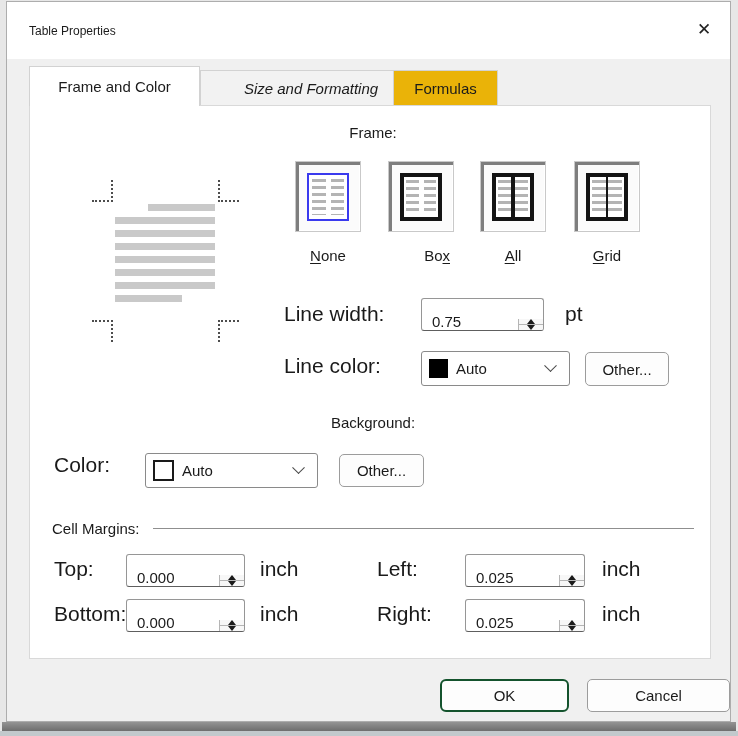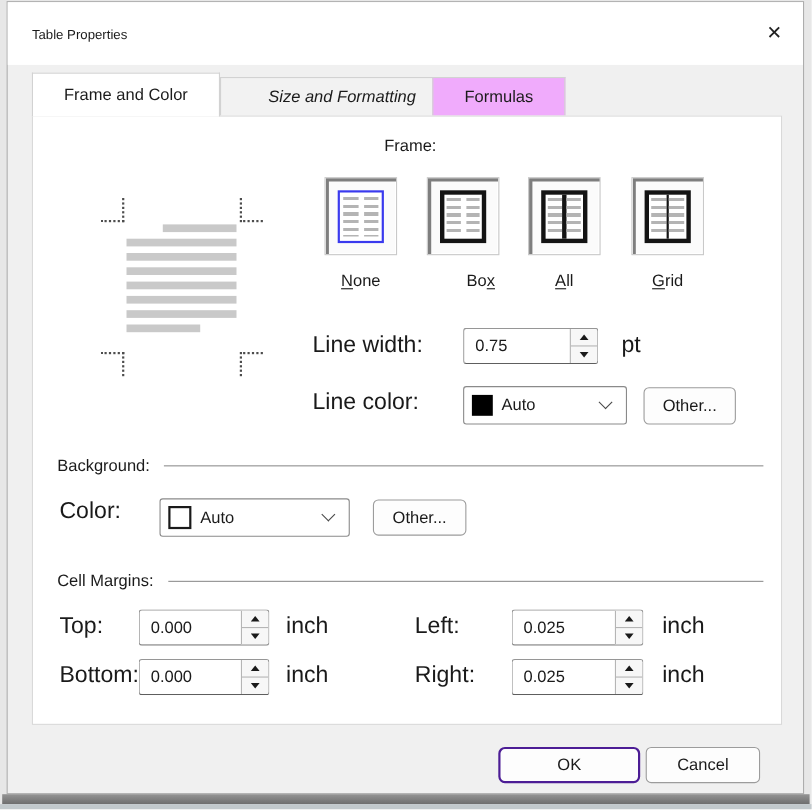--- a/index.html
+++ b/index.html
@@ -17,21 +17,21 @@
               display:flex; align-items:center; }
   .title { margin-left:22px; font-size:12px; color:#1b1b1b; }
   .close-btn { position:absolute; right:8px; top:9px; width:36px; height:36px;
                display:flex; align-items:center; justify-content:center;
                font-size:17px; color:#222; cursor:default; }
 
   .tab { position:absolute; display:flex; align-items:center; justify-content:center;
          font-size:15px; color:#1b1b1b; border:1px solid #d2d2d2; border-bottom:none; }
   .tab.active { left:22px; top:64px; width:171px; height:40px; background:#ffffff; z-index:3; }
   .tab.t2 { left:193px; top:68px; width:222px; height:36px; background:#f2f2f2; z-index:1;font-style:italic; }
-  .tab.t3 { left:386px; top:68px; width:121px; height:36px; background:#f0abfc; z-index:1; }
+  .tab.t3 { left:386px; top:68px; width:105px; height:36px; background:#eab308; z-index:1; }
 
   .panel { position:absolute; left:22px; top:103px; width:682px; height:554px;
            background:#ffffff; border:1px solid #d9d9d9; z-index:2; }
 
   .group { position:absolute; left:22px; width:642px; height:18px;
            display:flex; align-items:center; gap:13px; }
   .group-label { font-size:15px; white-space:nowrap; }
   .gline { flex:1; height:1px; background:#8f8f8f; }
 
   
@@ -61,21 +61,21 @@
   .page.grid .divider { width:2px; background:#141414; margin:-3px 0; }
   .setting-label { position:absolute; top:141px; width:66px; height:18px; text-align:center;
                    font-size:15px; cursor:default; }
   .sl1 { left:265px; } .sl2 { left:354px;text-align:right; } .sl3 { left:450px; } .sl4 { left:544px; }
   .ul { text-decoration:underline; text-underline-offset:2px; }
 
   .flabel { position:absolute; font-size:21px; line-height:18px; white-space:nowrap; }
 
   
   .spinfield { position:absolute; height:33px; display:flex; background:#fff;
-               border:1px solid #969696; border-bottom-color:#5e5e5e; border-radius:3px; overflow:hidden; }
+               border:1px solid #969696; border-bottom-color:#5e5e5e; border-radius:3px; overflow:hidden;align-items:flex-end; }
   .spinval { flex:1; min-width:0; border:none; outline:none; background:transparent;
              font:15px "Liberation Sans", sans-serif; color:#1a1a1a; padding-left:10px; }
   .spinner { width:25px; border-left:1px solid #b5b5b5; display:flex; flex-direction:column; background:#f7f7f7; }
   .spinbtn { flex:1; display:flex; align-items:center; justify-content:center; cursor:default; }
   .spinbtn + .spinbtn { border-top:1px solid #b5b5b5; }
   .tri-up { width:0; height:0; border-left:4px solid transparent; border-right:4px solid transparent;
             border-bottom:5px solid #1a1a1a; }
   .tri-down { width:0; height:0; border-left:4px solid transparent; border-right:4px solid transparent;
               border-top:5px solid #1a1a1a; }
 
@@ -85,21 +85,21 @@
   .swatch { width:19px; height:19px; margin-left:7px; flex:0 0 auto; }
   .swatch.black { background:#000; }
   .swatch.white { background:#fff; border:2px solid #1a1a1a; width:21px; height:21px; }
   .combo-text { margin-left:8px; font-size:15px; flex:1; }
   .chev { width:9px; height:9px; border-right:1.6px solid #4a4a4a; border-bottom:1.6px solid #4a4a4a;
           transform:rotate(45deg) translate(-2px,-2px); margin-right:14px; flex:0 0 auto; }
 
   .btn { position:absolute; display:flex; align-items:center; justify-content:center;
          font-size:15px; background:#fdfdfd; border:1px solid #9c9c9c; border-radius:5px;
          color:#1a1a1a; cursor:default; }
-  .btn.default { border:2px solid #4c1d95; border-radius:6px;margin-left:13px; }
+  .btn.default { border:2px solid #14532d; border-radius:6px; }
 </style>
 </head>
 <body>
 
 <div class="screen">
   <div class="window">
 
     <div class="titlebar">
       <span class="title">Table Properties</span>
     </div>
@@ -192,21 +192,21 @@
       <span class="flabel" style="left:254px; top:251px;">Line color:</span>
       <div class="combo" style="left:391px; top:245px; width:149px;">
         <div class="swatch black"></div>
         <span class="combo-text">Auto</span>
         <div class="chev"></div>
       </div>
       <div class="btn" style="left:555px; top:246px; width:84px; height:34px;">
         <span>Other...</span>
       </div>
 
-      <div class="group" style="top:308px;">
+      <div class="group" style="top:308px;flex-direction:column;">
         <span class="group-label">Background:</span>
         <span class="gline"></span>
       </div>
 
       <span class="flabel" style="left:24px; top:350px;">Color:</span>
       <div class="combo" style="left:115px; top:347px; width:173px;">
         <div class="swatch white"></div>
         <span class="combo-text">Auto</span>
         <div class="chev"></div>
       </div>
@@ -273,21 +273,21 @@
             </div>
         </div>
       </div>
       <span class="flabel" style="left:572px; top:499px;">inch</span>
 
     </div>
 
     <div class="btn default" style="left:433px; top:677px; width:129px; height:33px;">
       <span>OK</span>
     </div>
-    <div class="btn" style="left:580px; top:677px; width:104px; height:33px;">
+    <div class="btn" style="left:580px; top:677px; width:143px; height:33px;">
       <span>Cancel</span>
     </div>
 
   </div>
 
   <div class="shadow-band"></div>
   <div class="below-band"></div>
 </div>
 
 </body></html>

